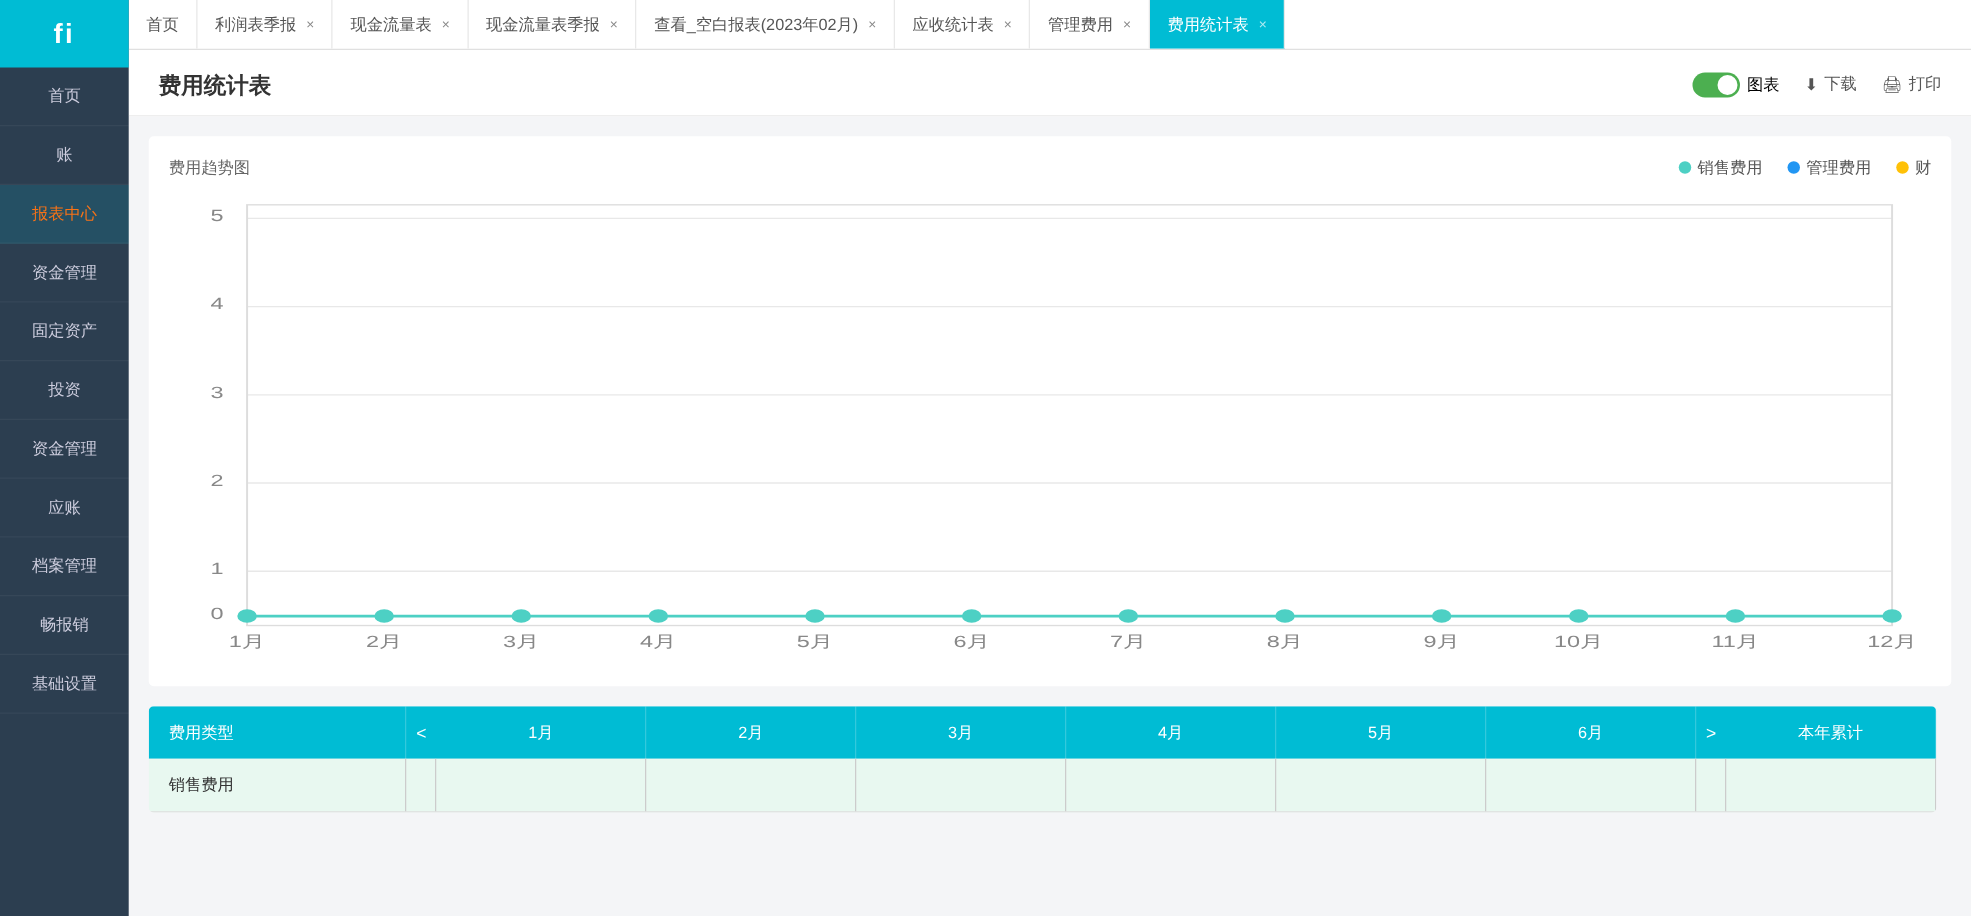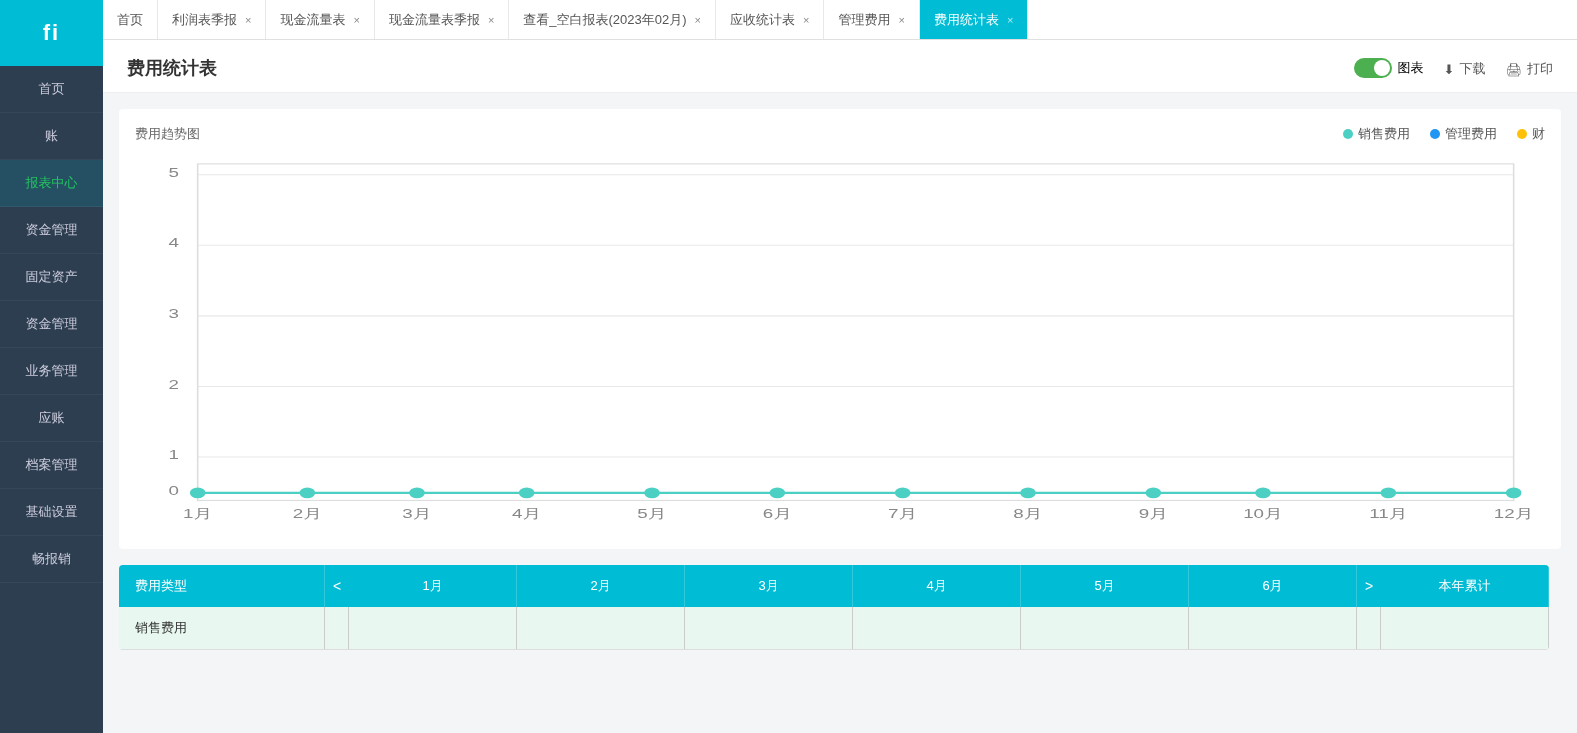--- a/index.html
+++ b/index.html
@@ -9,38 +9,38 @@
     .sidebar {
       width: 103px;
       background: #2c3e50;
       display: flex;
       flex-direction: column;
       flex-shrink: 0;
       height: 100%;
     }
     .sidebar-logo {
       background: #00bcd4;
-      height: 66px;
+      height: 54px;
       display: flex;
       align-items: center;
       justify-content: center;
       color: white;
       font-size: 22px;
       font-weight: bold;
       letter-spacing: 2px;
     }
     .sidebar-item {
       color: #ccd;
       padding: 14px 10px;
       text-align: center;
       cursor: pointer;
       font-size: 13px;
       border-bottom: 1px solid rgba(255,255,255,0.05);
     }
-    .sidebar-item.active { background: rgba(0,188,212,0.15); color: #22c55e; }
+    .sidebar-item.active { background: rgba(0,188,212,0.15); color: #f97316; }
 
     
     .main {
       flex: 1;
       display: flex;
       flex-direction: column;
       overflow: hidden;
     }
 
     
@@ -92,21 +92,21 @@
       justify-content: space-between;
       border-bottom: 1px solid #eee;
     }
     .page-title {
       font-size: 18px;
       font-weight: bold;
       color: #333;
     }
     .header-actions {
       display: flex;
-      align-items: flex-end;
+      align-items: flex-start;
       gap: 20px;
     }
     .toggle-wrap {
       display: flex;
       align-items: center;
       gap: 6px;
     }
     .toggle {
       width: 38px;
       height: 20px;
@@ -237,26 +237,26 @@
 </head>
 <body>
 
 <div class="sidebar">
   <div class="sidebar-logo">fi</div>
   <div class="sidebar-item">首页</div>
   <div class="sidebar-item">账</div>
   <div class="sidebar-item active">报表中心</div>
   <div class="sidebar-item">资金管理</div>
   <div class="sidebar-item">固定资产</div>
+  <div class="sidebar-item">投资</div>
   <div class="sidebar-item">资金管理</div>
-  <div class="sidebar-item">业务管理</div>
   <div class="sidebar-item">应账</div>
   <div class="sidebar-item">档案管理</div>
+  <div class="sidebar-item">畅报销</div>
   <div class="sidebar-item">基础设置</div>
-  <div class="sidebar-item">畅报销</div>
 </div>
 
 <div class="main">
 
   <div class="tab-bar">
     <div class="tab home">首页</div>
     <div class="tab">
       <span>利润表季报</span>
       <span class="close-icon">×</span>
     </div>

